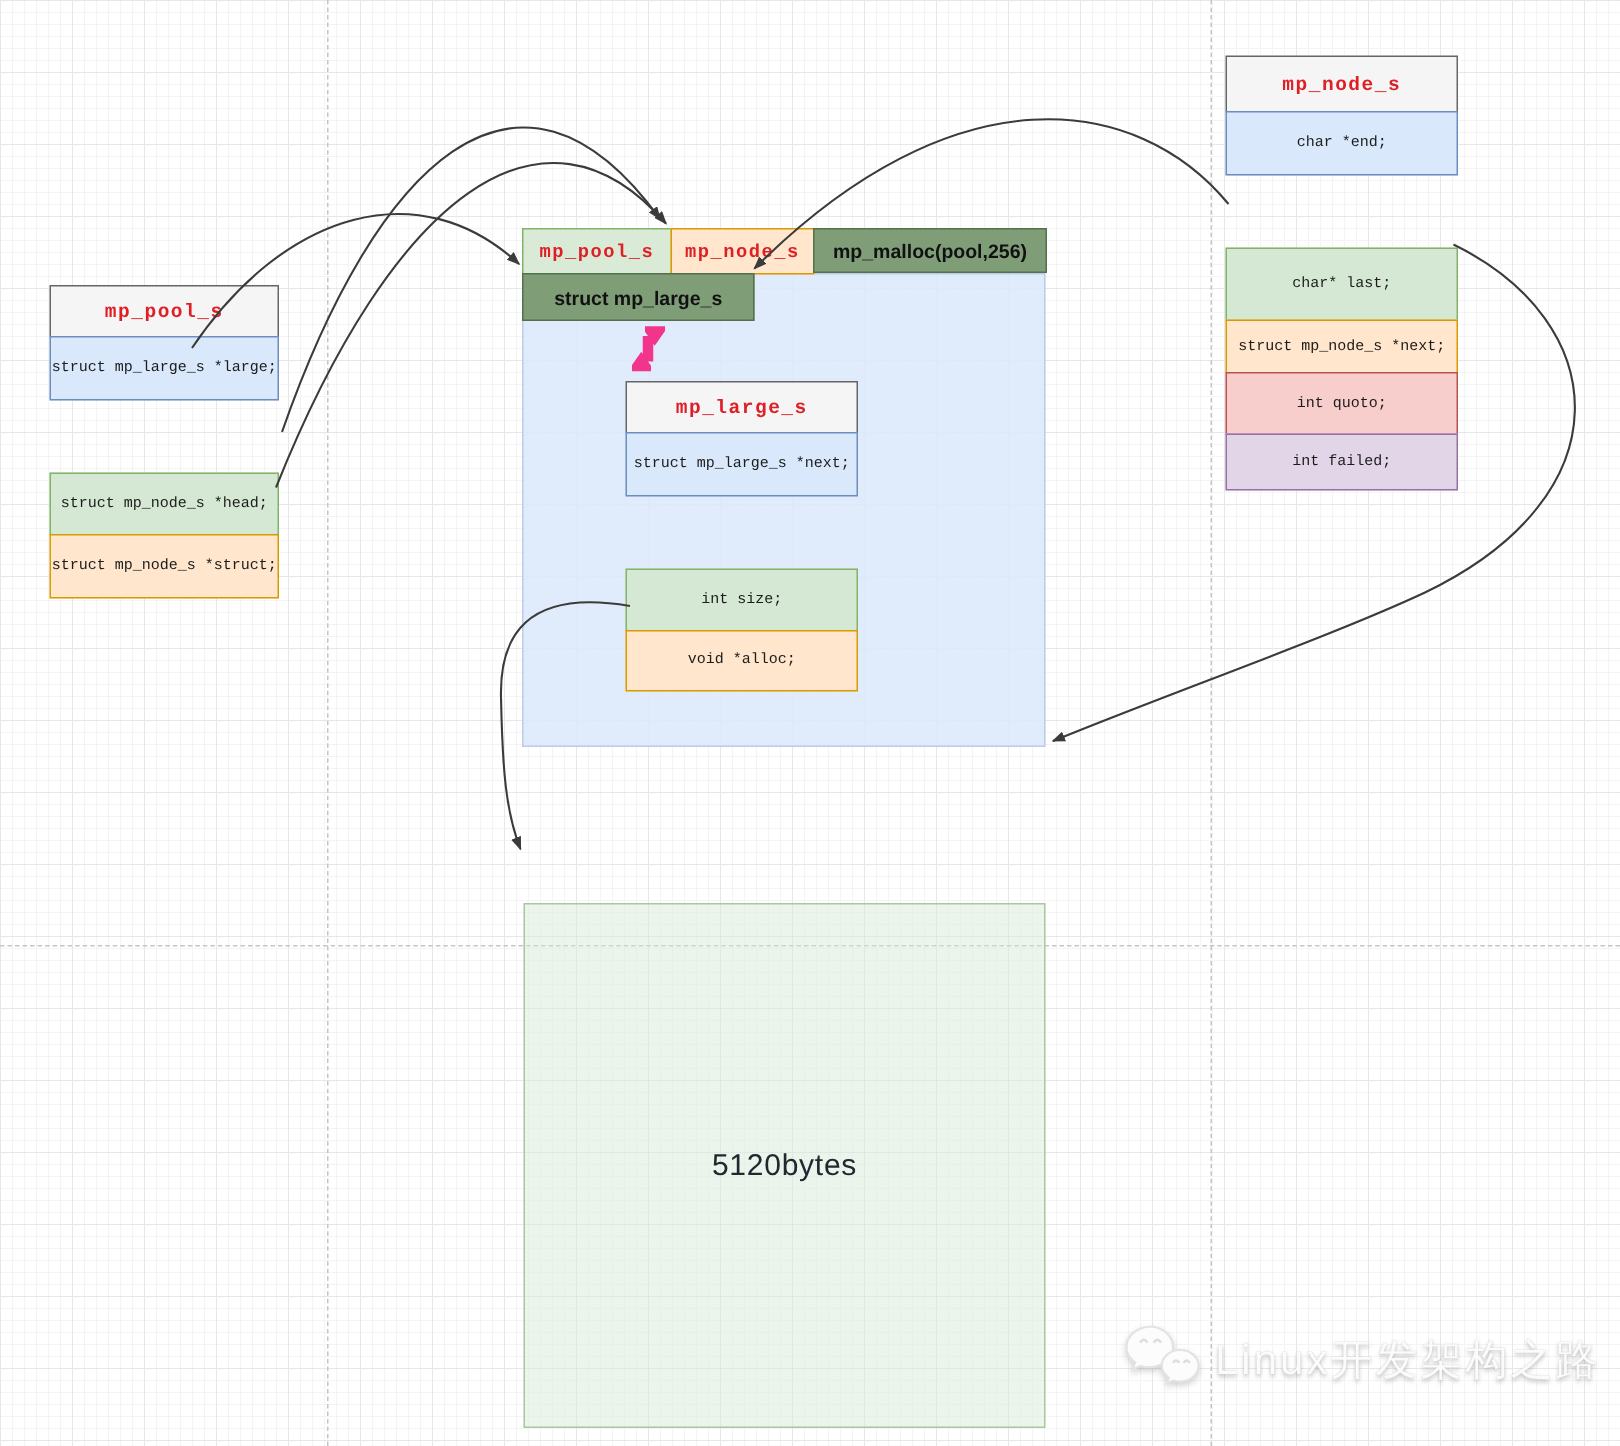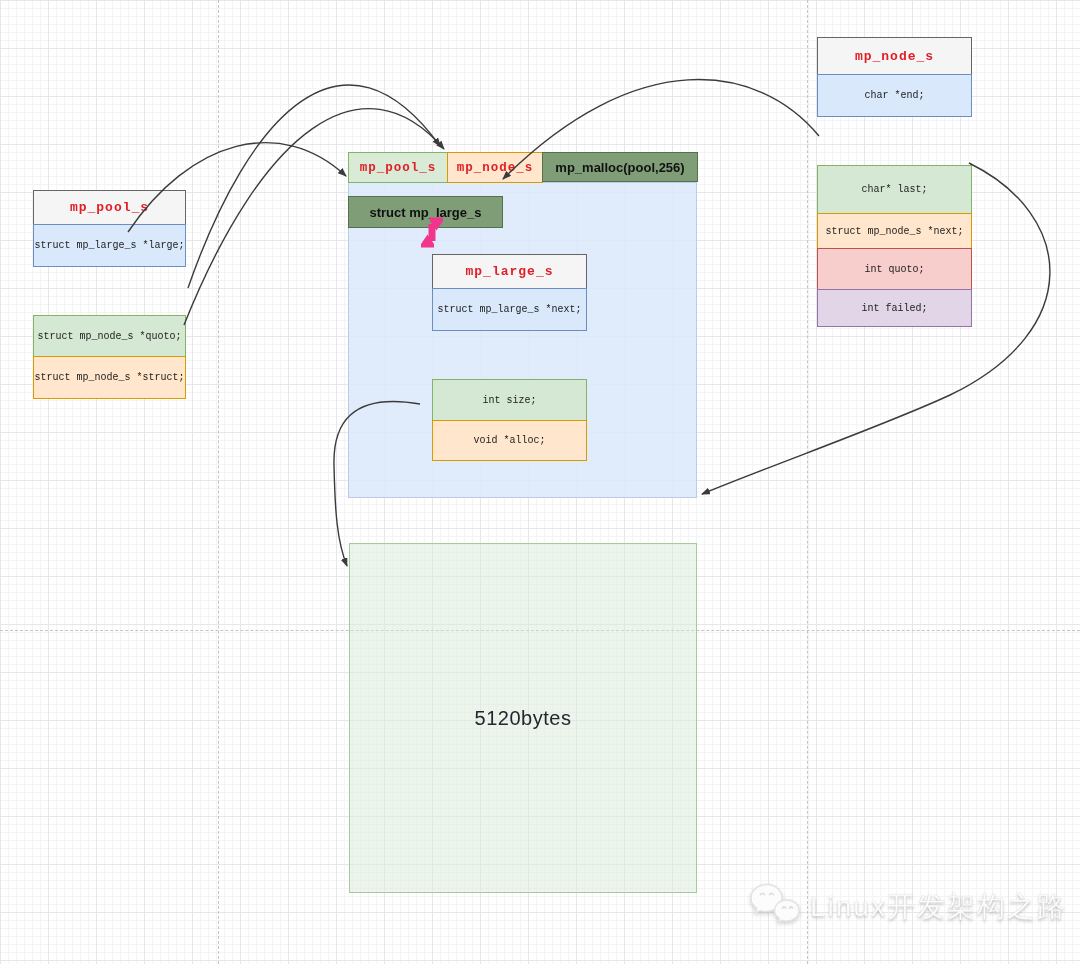--- a/index.html
+++ b/index.html
@@ -14,21 +14,21 @@
       linear-gradient(90deg, #f4f4f7 1px, transparent 1px);
     background-size:48px 48px,48px 48px,8px 8px,8px 8px;
   }
   .page-line{position:absolute;z-index:1;}
   .page-line.v{width:0;top:0;height:964px;border-left:1px dashed #c5c5c8;}
   .page-line.h{height:0;left:0;width:1080px;border-top:1px dashed #c5c5c8;}
 
   
   .region{position:absolute;box-sizing:border-box;}
   .blue-region{left:348px;top:182px;width:349px;height:316px;background:rgba(218,232,250,0.85);border:1px solid #bccce8;z-index:2;}
-  .green-region{left:349px;top:543px;width:348px;height:350px;background:rgba(213,232,212,0.45);border:1px solid #a7c99c;z-index:2;display:flex;align-items:center;justify-content:center;}
+  .green-region{left:349px;top:602px;width:348px;height:350px;background:rgba(213,232,212,0.45);border:1px solid #a7c99c;z-index:2;display:flex;align-items:center;justify-content:center;}
   .green-region .label{font-size:20px;color:#23272f;letter-spacing:0.5px;}
 
   
   .struct-box{position:absolute;z-index:4;}
   .srow{box-sizing:border-box;border:1px solid #999;display:flex;align-items:center;justify-content:center;
         font-family:"Liberation Mono","DejaVu Sans Mono",monospace;font-size:10px;color:#1c1c1c;white-space:nowrap;margin-top:-1px;}
   .srow:first-child{margin-top:0;}
   .shead{font-weight:bold;font-size:13px;color:#df1f26;letter-spacing:1px;background:#f5f5f5;border-color:#666;}
   .tone-blue  {background:#dae8fc;border-color:#6c8ebf;}
   .tone-green {background:#d5e8d4;border-color:#82b366;margin-top:48px;}
@@ -36,21 +36,21 @@
   .tone-red   {background:#f8cecc;border-color:#b85450;}
   .tone-purple{background:#e1d5e7;border-color:#9673a6;}
 
   
   .cell{position:absolute;z-index:5;box-sizing:border-box;display:flex;align-items:center;justify-content:center;white-space:nowrap;}
   .cell.redlbl{font-family:"Liberation Mono","DejaVu Sans Mono",monospace;font-weight:bold;font-size:12.5px;color:#df1f26;letter-spacing:1px;}
   .cell.darkgreen{background:#7f9e78;border:1px solid #53714a;color:#111;font-weight:bold;font-size:13px;}
   .cell.pool-cell{left:348px;top:152px;width:100px;height:31px;background:#d9ead6;border:1px solid #82b366;}
   .cell.node-cell{left:447px;top:152px;width:96px;height:31px;background:#ffe6cc;border:1px solid #d79b00;}
   .cell.malloc-cell{left:542px;top:152px;width:156px;height:30px;}
-  .cell.structlarge-cell{left:348px;top:196px;width:155px;height:32px;}
+  .cell.structlarge-cell{left:348px;top:182px;width:155px;height:32px;}
 
   
   .overlay{position:absolute;left:0;top:0;z-index:6;pointer-events:none;}
 
   
   .watermark{position:absolute;left:748px;top:882px;z-index:7;display:flex;align-items:center;}
   .watermark .wm-text{
     font-size:28px;letter-spacing:2px;color:#fbfbfb;font-weight:500;
     text-shadow:0 2px 3px rgba(150,150,150,0.55), 0 0 1px rgba(160,160,160,0.5);
   }
@@ -72,25 +72,25 @@
   </div>
 
   <div class="cell redlbl pool-cell">mp_pool_s</div>
   <div class="cell redlbl node-cell">mp_node_s</div>
   <div class="cell darkgreen malloc-cell">mp_malloc(pool,256)</div>
   <div class="cell darkgreen structlarge-cell">struct mp_large_s</div>
 
   <div class="struct-box" style="left:33px;top:190px;width:153px;">
     <div class="srow shead" style="height:35px;">mp_pool_s</div>
     <div class="srow tone-blue" style="height:43px;">struct mp_large_s *large;</div>
-    <div class="srow tone-green" style="height:42px;">struct mp_node_s *quoto;</div>
+    <div class="srow tone-green" style="height:42px;">struct mp_node_s *head;</div>
     <div class="srow tone-orange" style="height:43px;">struct mp_node_s *struct;</div>
   </div>
 
-  <div class="struct-box" style="left:432px;top:254px;width:155px;">
+  <div class="struct-box" style="left:417px;top:254px;width:155px;">
     <div class="srow shead" style="height:35px;">mp_large_s</div>
     <div class="srow tone-blue" style="height:43px;">struct mp_large_s *next;</div>
     <div class="srow tone-green" style="height:42px;">int size;</div>
     <div class="srow tone-orange" style="height:41px;">void *alloc;</div>
   </div>
 
   <div class="struct-box" style="left:817px;top:37px;width:155px;">
     <div class="srow shead" style="height:38px;">mp_node_s</div>
     <div class="srow tone-blue" style="height:43px;">char *end;</div>
     <div class="srow tone-green" style="height:49px;">char* last;</div>

